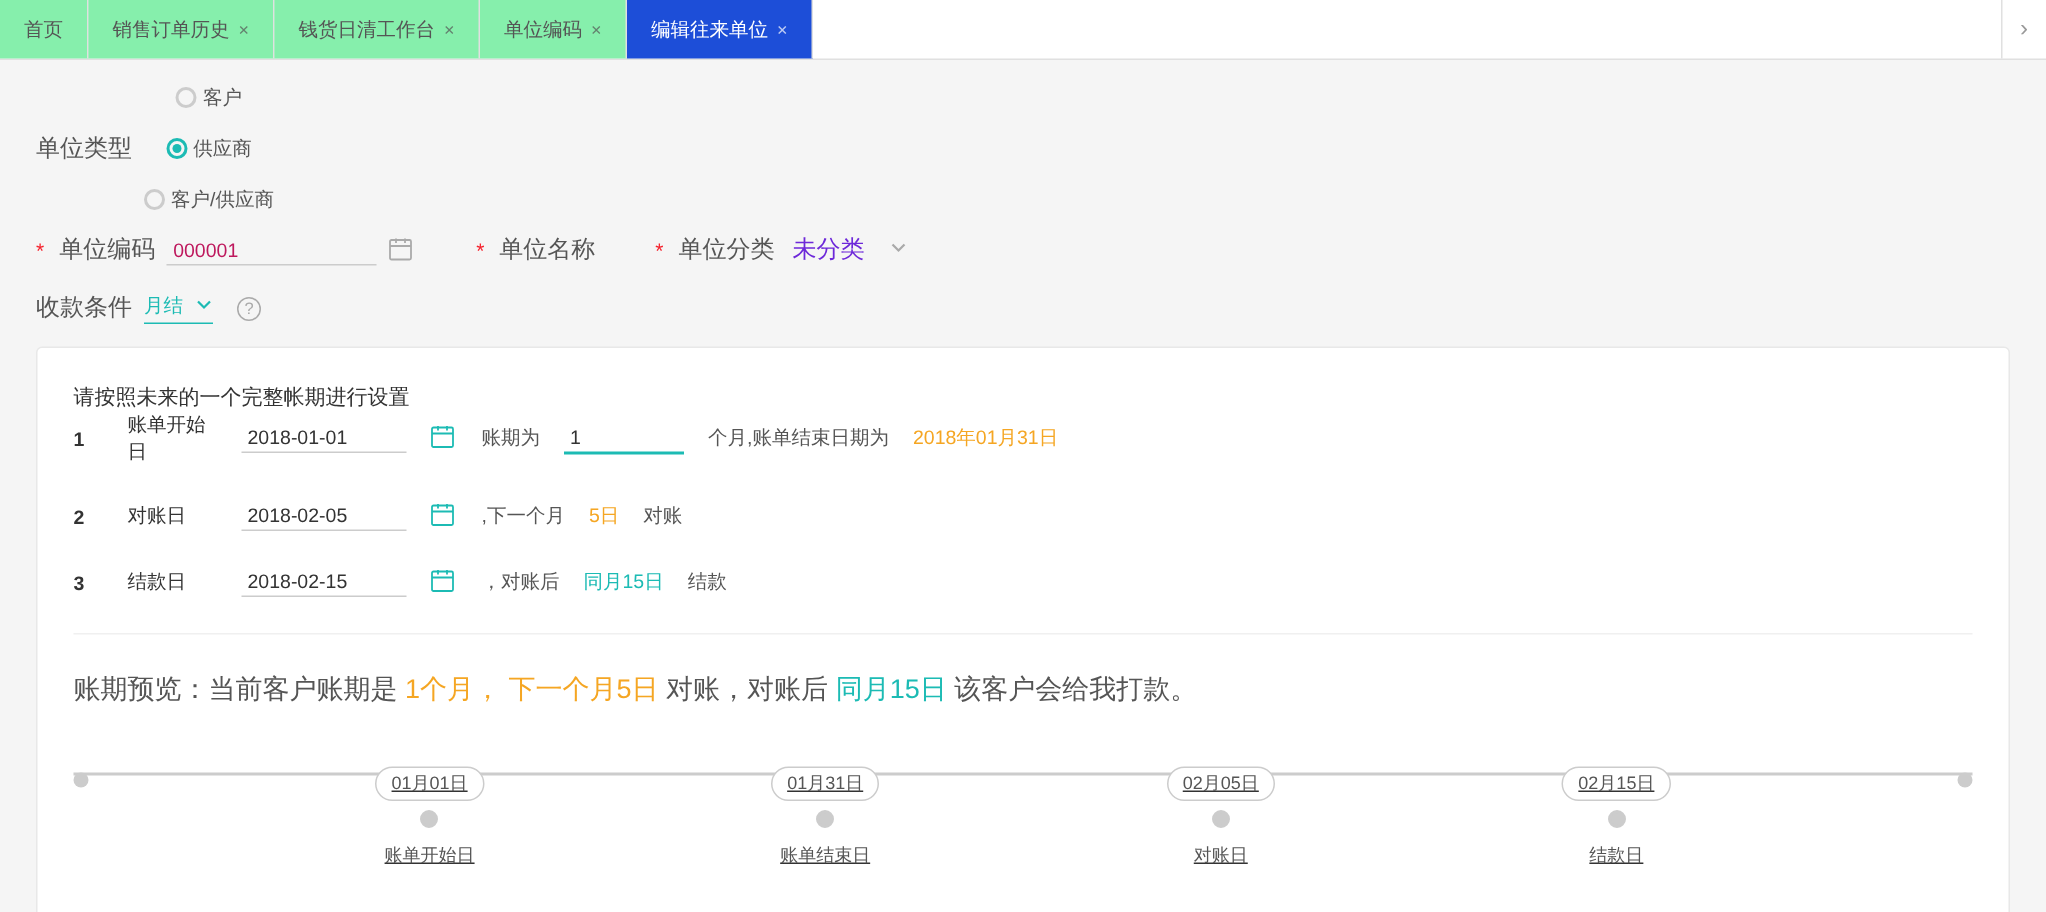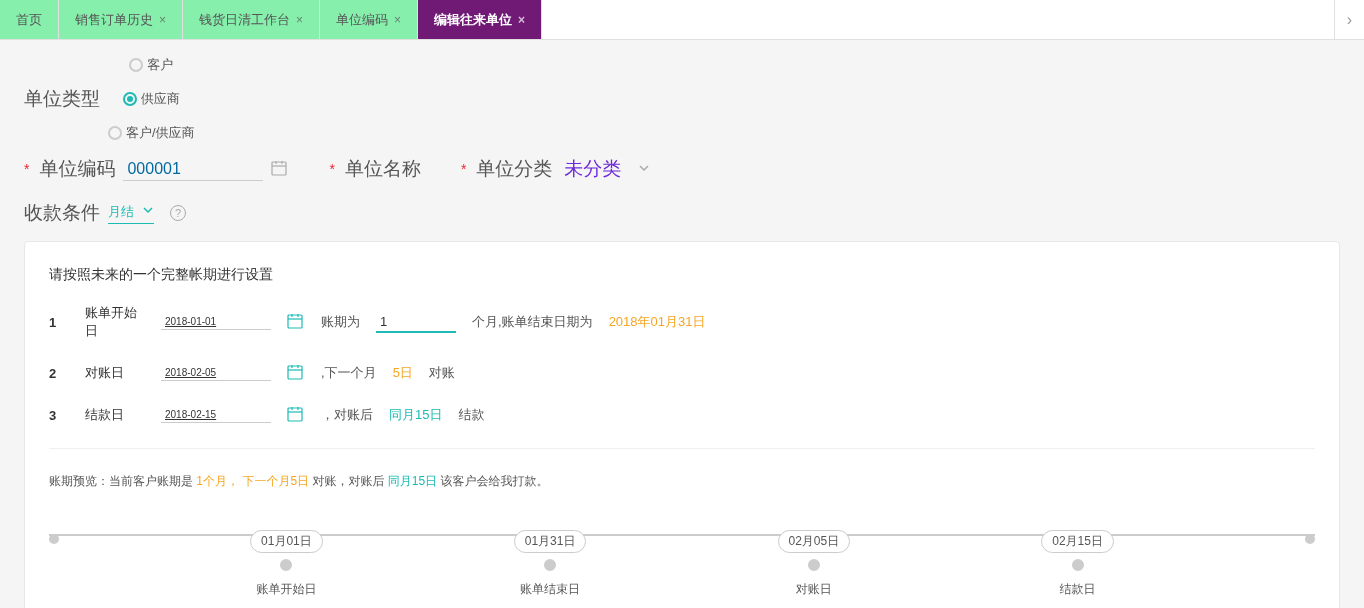--- a/index.html
+++ b/index.html
@@ -20,23 +20,22 @@
       padding: 0 16px;
       height: 100%;
       font-size: 13px;
       color: #555;
       cursor: pointer;
       border-right: 1px solid #e0e0e0;
       white-space: nowrap;
       background: #86efac;
     }
     .tab-item.active {
-      background: #701a75;
+      background: #1d4ed8;
       color: #fff;
-      font-weight: bold;
     }
     .tab-close {
       margin-left: 6px;
       font-size: 12px;
       opacity: 0.7;
       cursor: pointer;
     }
     .tab-more {
       margin-left: auto;
       padding: 0 12px;
@@ -62,35 +61,35 @@
       align-items: center;
       margin-bottom: 16px;
       gap: 32px;
     }
     .form-group {
       display: flex;
       align-items: center;
       gap: 8px;
     }
     .form-label {
-      font-size: 19px;
+      font-size: 16px;
       color: #555;
       white-space: nowrap;
     }
     .required-mark {
       color: #f5222d;
       margin-right: 2px;
     }
     .form-input {
       border: none;
       border-bottom: 1px solid #ccc;
       outline: none;
-      font-size: 16px;
+      font-size: 13px;
       padding: 2px 4px;
-      color: #0369a1;
+      color: #be185d;
       background: transparent;
       width: 160px;
     }
     .icon-cal {
       display: inline-block;
       width: 18px;
       height: 18px;
       cursor: pointer;
       color: #aaa;
       font-size: 14px;
@@ -167,21 +166,20 @@
     .card {
       background: #fff;
       border: 1px solid #e8e8e8;
       border-radius: 4px;
       padding: 24px;
       margin-top: 8px;
     }
     .card-title {
       font-size: 14px;
       color: #333;
-      margin-bottom: 20px;
     }
 
     
     .period-row {
       display: flex;
       align-items: center;
       margin-bottom: 24px;
       gap: 16px;
     }
     .period-num {
@@ -192,26 +190,25 @@
     }
     .period-label {
       font-size: 13px;
       color: #333;
       width: 60px;
     }
     .period-date-input {
       border: none;
       border-bottom: 1px solid #ccc;
       outline: none;
-      font-size: 10px;
+      font-size: 13px;
       padding: 2px 4px;
       color: #333;
       background: transparent;
       width: 110px;
-      text-decoration: underline;
     }
     .period-num-input {
       border: none;
       border-bottom: 2px solid #1cbbb4;
       outline: none;
       font-size: 13px;
       padding: 2px 4px;
       color: #333;
       background: transparent;
       width: 80px;
@@ -223,32 +220,33 @@
     }
     .highlight-orange {
       color: #f5a623;
     }
     .highlight-teal {
       color: #1cbbb4;
     }
 
     
     .preview-text {
-      font-size: 12px;
+      font-size: 18px;
       color: #555;
       margin-bottom: 24px;
       padding-top: 8px;
     }
 
     
     .timeline-container {
       position: relative;
       display: flex;
       align-items: flex-start;
       padding: 16px 0 8px 0;
+      text-decoration: underline;
     }
     .timeline-line {
       position: absolute;
       top: 20px;
       left: 0;
       right: 0;
       height: 2px;
       background: #ccc;
       z-index: 0;
     }

